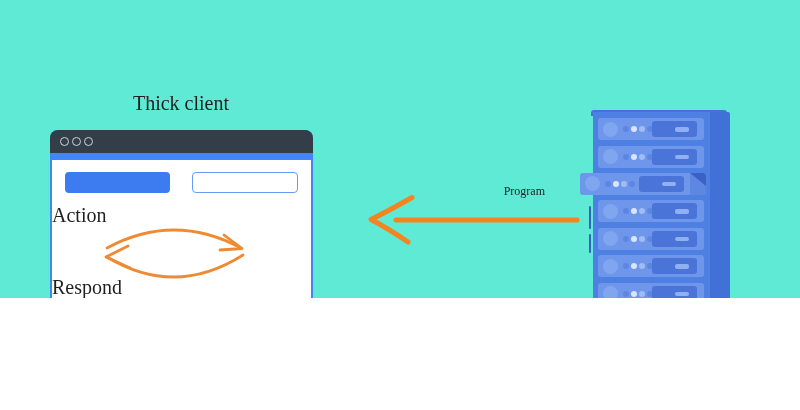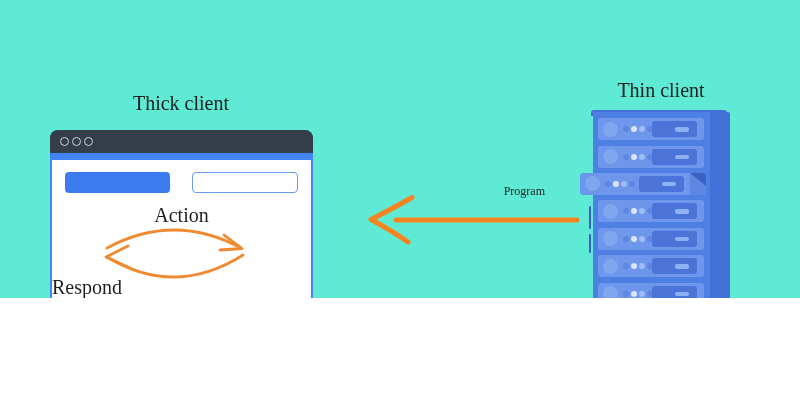--- a/index.html
+++ b/index.html
@@ -13,21 +13,21 @@
   
   .window{position:absolute;left:50px;top:130px;width:263px;height:195px;
           background:#4285F4;border-radius:8px;overflow:hidden;}
   .titlebar{height:23px;background:#333E49;display:flex;align-items:center;padding-left:10px;gap:3px;}
   .wdot{width:9px;height:9px;border:1.6px solid #CBD4DA;border-radius:50%;box-sizing:border-box;}
   .strip{height:7px;}
   .content{position:relative;background:#ffffff;height:147px;margin:0 2px;}
   .btn-filled{position:absolute;left:13px;top:12px;width:105px;height:21px;background:#3D7CF0;border-radius:4px;}
   .btn-outline{position:absolute;left:140px;top:12px;width:106px;height:21px;background:#fff;
                border:1.5px solid #669AF4;border-radius:4px;box-sizing:border-box;}
-  .action-label{position:absolute;left:0;top:44px;width:100%;text-align:center;font-size:20px;}
+  .action-label{position:absolute;left:0;top:44px;width:100%;text-align:left;font-size:20px;}
   .respond-label{position:absolute;left:0;top:116px;width:100%;text-align:left;font-size:20px;}
   .footer{height:18px;}
 
   .program-label{position:absolute;left:445px;top:180px;width:100px;text-align:right;
                  font-size:12px;line-height:22px;}
 
   
   .server{position:absolute;left:575px;top:104px;width:160px;height:250px;}
   .srv-lip{position:absolute;left:16px;top:6px;width:136px;height:6px;background:#4471DC;border-radius:3px 3px 0 0;}
   .srv-body{position:absolute;left:18px;top:8px;width:117px;height:224px;background:#4E80E4;}
@@ -75,21 +75,20 @@
     <div class="strip"></div>
     <div class="content">
       <div class="btn-filled"></div>
       <div class="btn-outline"></div>
       <div class="action-label">Action</div>
       <div class="respond-label">Respond</div>
     </div>
     <div class="footer"></div>
   </div>
 
-  <div class="title thin-title">Thin client</div>
 
   <div class="server">
     <div class="srv-lip"></div>
     <div class="srv-body"></div>
     <div class="srv-side"></div>
 
     <div class="slat" style="top:14px">
       <span class="knob"></span>
       <span class="dots">
           <i></i>

